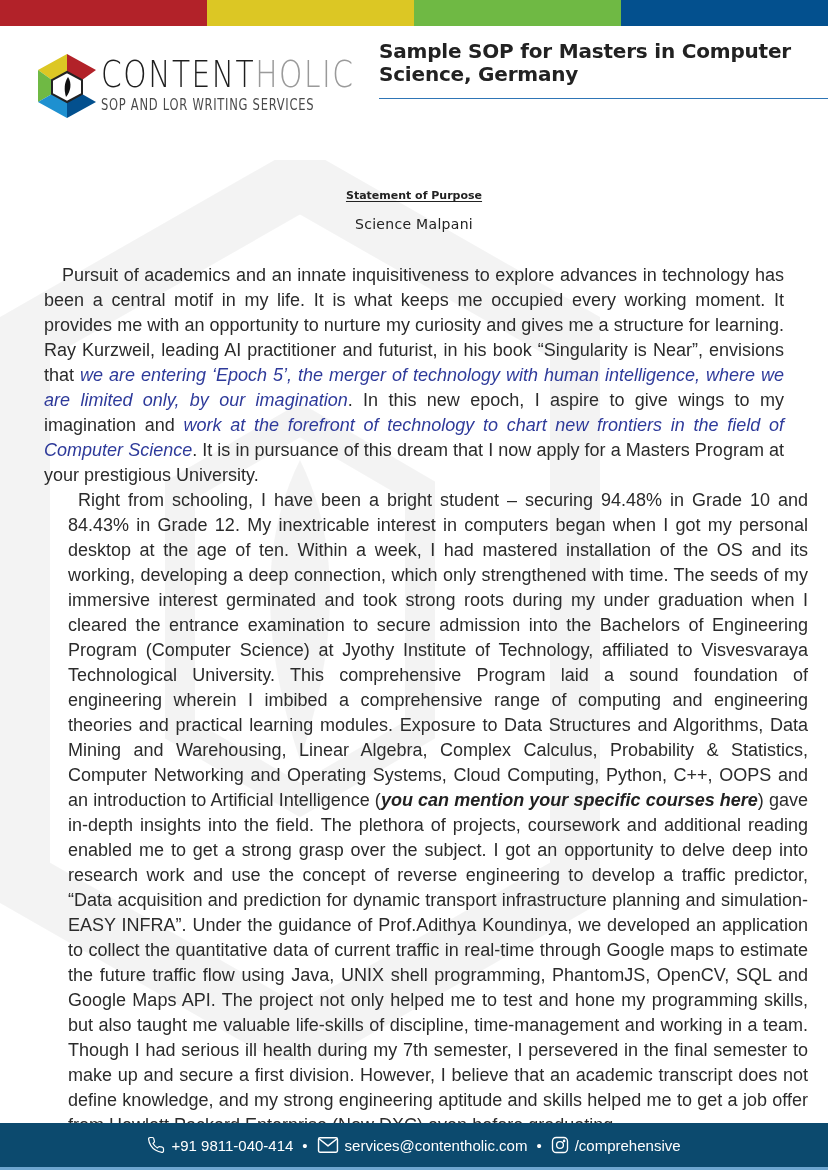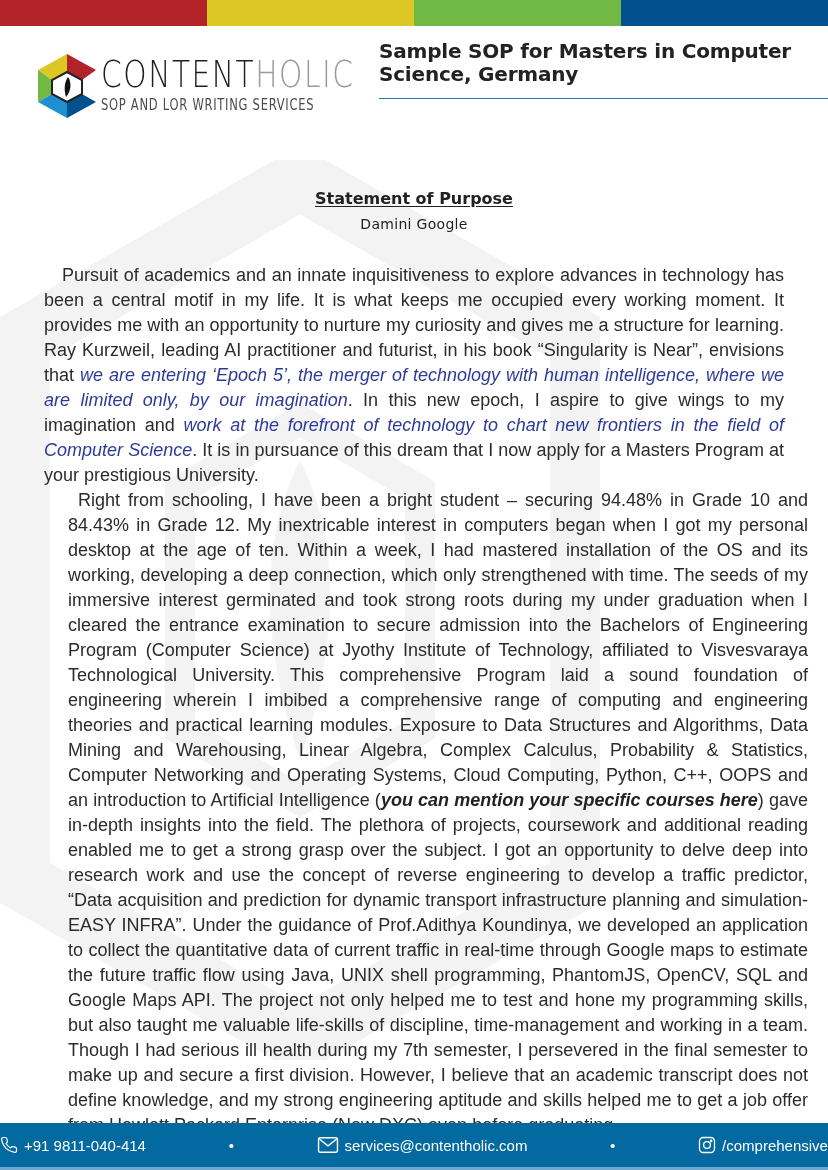--- a/index.html
+++ b/index.html
@@ -16,32 +16,32 @@
 
   .logo { position: absolute; left: 36px; top: 52px; width: 290px; height: 70px; }
   .logo-mark { position: absolute; left: 0; top: 0; width: 62px; height: 68px; }
   .logo-word { position: absolute; left: 65px; top: 2px; font-family: "DejaVu Sans", sans-serif; font-size: 38px; letter-spacing: 2px; font-weight: 300; color: #1e1e1e; line-height: 40px; transform: scaleX(0.78); transform-origin: left top; white-space: nowrap; }
   .logo-word .light { color: #9a9a9a; }
   .logo-tag { position: absolute; left: 65px; top: 44px; font-family: "DejaVu Sans", sans-serif; font-size: 16px; letter-spacing: 1px; color: #4a4a4a; line-height: 18px; transform: scaleX(0.72); transform-origin: left top; white-space: nowrap; }
 
   .doc-title { position: absolute; left: 379px; top: 40px; width: 440px; font-size: 20px; font-weight: bold; line-height: 23px; color: #222; font-family: "DejaVu Sans", sans-serif; letter-spacing: -0.2px; }
   .title-rule { position: absolute; left: 379px; top: 98px; width: 449px; height: 1px; background: #2e75b6; }
 
-  .heading { position: absolute; left: 0; top: 189px; width: 828px; text-align: center; font-family: "DejaVu Sans", sans-serif; font-size: 16px; font-weight: bold; color: #222; }
+  .heading { position: absolute; left: 0; top: 189px; width: 828px; text-align: center; font-family: "DejaVu Sans", sans-serif; font-size: 11px; font-weight: bold; color: #222; }
   .heading span { text-decoration: underline; text-underline-offset: 2px; }
   .author { position: absolute; left: 0; top: 216px; width: 828px; text-align: center; font-family: "DejaVu Sans", sans-serif; font-size: 14px; color: #222; letter-spacing: 0.3px; }
 
   .body { position: absolute; left: 44px; width: 740px; font-size: 18px; line-height: 25px; text-align: justify; color: #2b2b2b; }
   .p1 { top: 263px; text-indent: 18px; }
   .p2 { top: 488px; text-indent: 10px; margin-left: 24px; }
   .p3 { top: 1088px; text-indent: 10px; margin-top: 47px; }
   .hl { color: #2e3a9a; font-style: italic; }
   .bi { font-weight: bold; font-style: italic; color: #222; }
 
-  .footer { position: absolute; left: 0; top: 1123px; width: 828px; height: 44px; background: #0369a1; border-bottom: 3px solid #6ea6d0; display: flex; align-items: center; justify-content: space-between; color: #ffffff; font-size: 15px; }
+  .footer { position: absolute; left: 0; top: 1123px; width: 828px; height: 44px; background: #0c4a6e; border-bottom: 3px solid #6ea6d0; display: flex; align-items: center; justify-content: center; color: #ffffff; font-size: 15px; }
   .footer .item { display: flex; align-items: center; gap: 6px; }
   .footer .dot { margin: 0 9px; }
   .footer svg { display: block; }
 </style>
 </head>
 <body>
 
 <div class="topbar">
   <div class="seg" style="background:#b22229"></div>
   <div class="seg" style="background:#dcc724"></div>
@@ -66,21 +66,21 @@
     <path d="M32 25 C 36 31, 35 39, 30 45 C 28 38, 28 31, 32 25 Z" fill="#111"></path>
   </svg>
   <div class="logo-word"><span>CONTENT</span><span class="light">HOLIC</span></div>
   <div class="logo-tag">SOP AND LOR WRITING SERVICES</div>
 </div>
 
 <div class="doc-title">Sample SOP for Masters in Computer Science, Germany</div>
 <div class="title-rule"></div>
 
 <div class="heading"><span>Statement of Purpose</span></div>
-<div class="author">Damini Google</div>
+<div class="author">Science Malpani</div>
 
 <div class="body p1">
   <span>Pursuit of academics and an innate inquisitiveness to explore advances in technology has been a central motif in my life. It is what keeps me occupied every working moment. It provides me with an opportunity to nurture my curiosity and gives me a structure for learning. Ray Kurzweil, leading AI practitioner and futurist, in his book “Singularity is Near”, envisions that </span><span class="hl">we are entering ‘Epoch 5’, the merger of technology with human intelligence, where we are limited only, by our imagination</span><span>. In this new epoch, I aspire to give wings to my imagination and </span><span class="hl">work at the forefront of technology to chart new frontiers in the field of Computer Science</span><span>. It is in pursuance of this dream that I now apply for a Masters Program at your prestigious University.</span>
 </div>
 
 <div class="body p2">
   <span>Right from schooling, I have been a bright student – securing 94.48% in Grade 10 and 84.43% in Grade 12. My inextricable interest in computers began when I got my personal desktop at the age of ten. Within a week, I had mastered installation of the OS and its working, developing a deep connection, which only strengthened with time. The seeds of my immersive interest germinated and took strong roots during my under graduation when I cleared the entrance examination to secure admission into the Bachelors of Engineering Program (Computer Science) at Jyothy Institute of Technology, affiliated to Visvesvaraya Technological University. This comprehensive Program laid a sound foundation of engineering wherein I imbibed a comprehensive range of computing and engineering theories and practical learning modules. Exposure to Data Structures and Algorithms, Data Mining and Warehousing, Linear Algebra, Complex Calculus, Probability &amp; Statistics, Computer Networking and Operating Systems, Cloud Computing, Python, C++, OOPS and an introduction to Artificial Intelligence (</span><span class="bi">you can mention your specific courses here</span><span>) gave in-depth insights into the field. The plethora of projects, coursework and additional reading enabled me to get a strong grasp over the subject. I got an opportunity to delve deep into research work and use the concept of reverse engineering to develop a traffic predictor, “Data acquisition and prediction for dynamic transport infrastructure planning and simulation-EASY INFRA”. Under the guidance of Prof.Adithya Koundinya, we developed an application to collect the quantitative data of current traffic in real-time through Google maps to estimate the future traffic flow using Java, UNIX shell programming, PhantomJS, OpenCV, SQL and Google Maps API. The project not only helped me to test and hone my programming skills, but also taught me valuable life-skills of discipline, time-management and working in a team. Though I had serious ill health during my 7th semester, I persevered in the final semester to make up and secure a first division. However, I believe that an academic transcript does not define knowledge, and my strong engineering aptitude and skills helped me to get a job offer from Hewlett Packard Enterprise (Now DXC) even before graduating.</span>
 </div>
 
 <div class="body p3">

